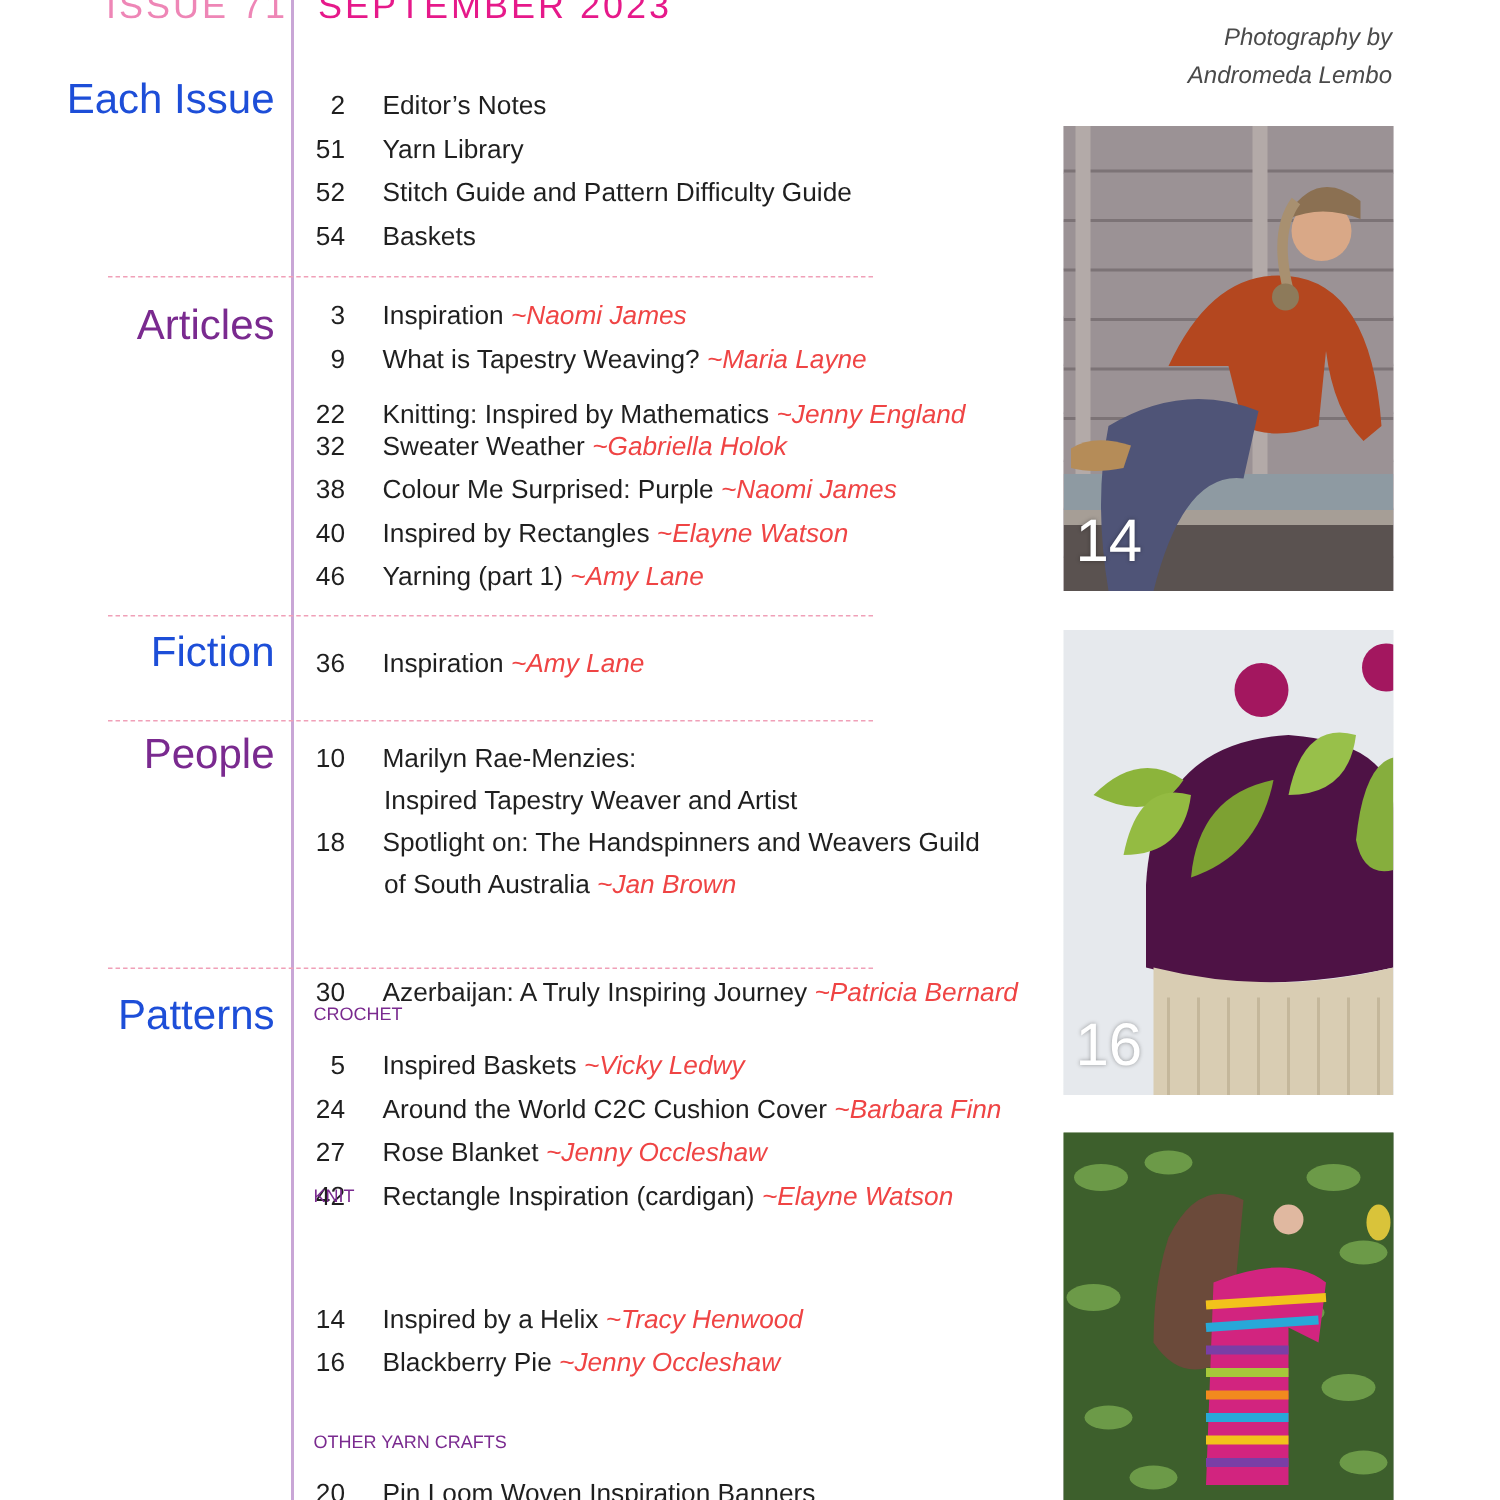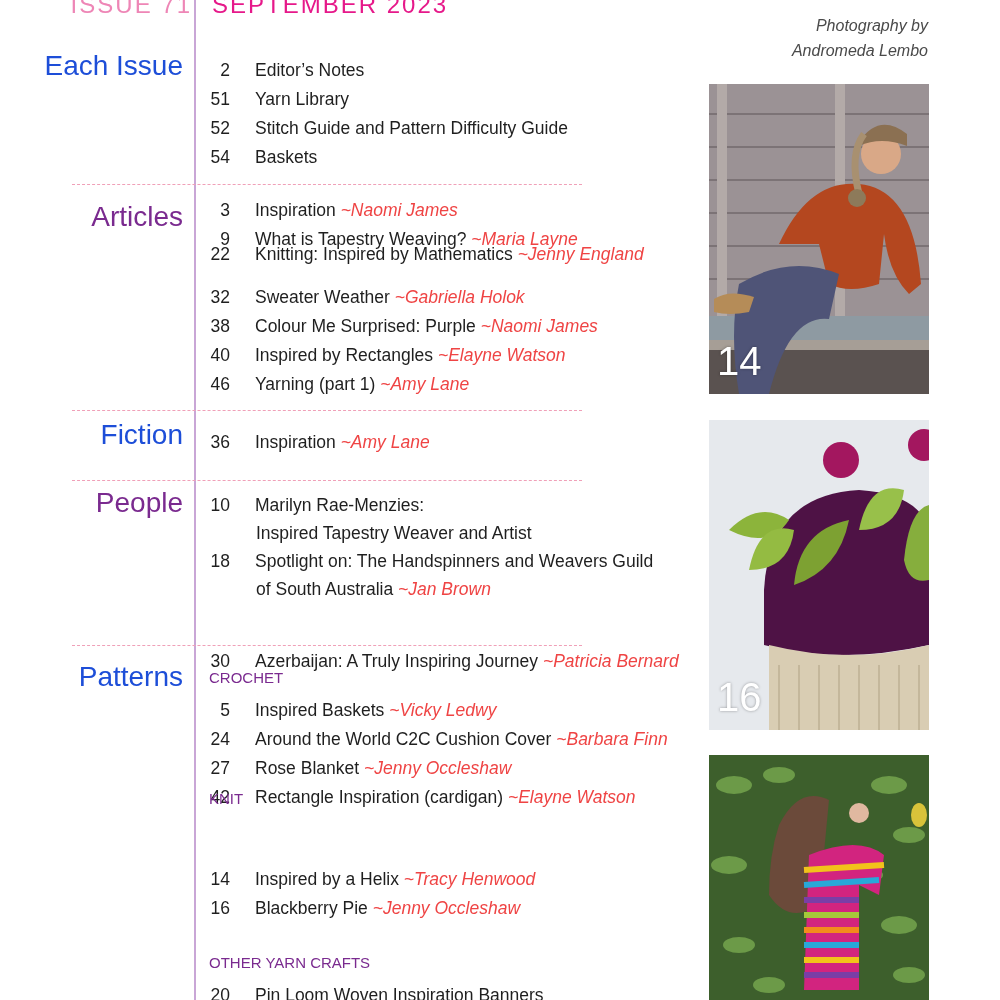--- a/index.html
+++ b/index.html
@@ -15,21 +15,21 @@
   .credit { position: absolute; right: 72px; top: 13px; text-align: right; font-style: italic; font-size: 16px; line-height: 25px; color: #4a4a4a; font-family: "Liberation Sans", sans-serif; }
   .sec-title { position: absolute; right: 817px; font-size: 28px; white-space: nowrap; font-family: "Liberation Sans", sans-serif; }
   .pink { color: #1d4ed8; }
   .purple { color: #7a2a8f; }
   .divider { position: absolute; left: 72px; width: 510px; height: 0; border-top: 1.5px dashed #f0a0b8; }
   .row { position: absolute; left: 196px; height: 28px; font-size: 17.5px; white-space: nowrap; font-family: "Liberation Sans", sans-serif; line-height: 28px; }
   .pg { display: inline-block; width: 34px; text-align: right; color: #1f1f1f; }
   .ttl { display: inline-block; margin-left: 25px; color: #1f1f1f; }
   .auth { font-style: italic; color: #ef4444; }
   .cont { position: absolute; left: 256px; font-size: 17.5px; white-space: nowrap; font-family: "Liberation Sans", sans-serif; line-height: 28px; color: #1f1f1f; }
-  .subhead { position: absolute; left: 209px; font-size: 15px; color: #7a2a8f; white-space: nowrap; font-family: "Liberation Sans", sans-serif; }
+  .subhead { position: absolute; left: 209px; font-size: 12px; color: #7a2a8f; white-space: nowrap; font-family: "Liberation Sans", sans-serif; }
   .photo { position: absolute; left: 709px; width: 220px; overflow: hidden; }
   .photo .num { position: absolute; left: 8px; bottom: 10px; font-size: 40px; color: #ffffff; font-family: "Liberation Sans", sans-serif; text-shadow: 0 0 3px rgba(0,0,0,0.35); }
   .p1 { top: 84px; height: 310px;
     background:
       linear-gradient(180deg, rgba(0,0,0,0) 0%, rgba(0,0,0,0) 100%),
       repeating-linear-gradient(180deg, #9a9194 0px, #a39b9d 30px, #7f7679 32px);
   }
   .p2 { top: 420px; height: 310px; background: linear-gradient(180deg, #e9ecef 0%, #e3e6ea 100%); }
   .p3 { top: 755px; height: 245px; background: radial-gradient(circle at 30% 30%, #5f8a3e 0%, #2e4a22 70%); }
 </style>
@@ -50,21 +50,21 @@
 <div class="row" style="top:56px;"><span class="pg">2</span><span class="ttl">Editor’s Notes</span></div>
 <div class="row" style="top:85px;"><span class="pg">51</span><span class="ttl">Yarn Library</span></div>
 <div class="row" style="top:114px;"><span class="pg">52</span><span class="ttl">Stitch Guide and Pattern Difficulty Guide</span></div>
 <div class="row" style="top:143px;"><span class="pg">54</span><span class="ttl">Baskets</span></div>
 
 <div class="divider" style="top:184px;"></div>
 
 <div class="sec-title purple" style="top:201px;">Articles</div>
 <div class="row" style="top:196px;"><span class="pg">3</span><span class="ttl"><span>Inspiration</span> <span class="auth">~Naomi James</span></span></div>
 <div class="row" style="top:225px;"><span class="pg">9</span><span class="ttl"><span>What is Tapestry Weaving?</span> <span class="auth">~Maria Layne</span></span></div>
-<div class="row" style="top:240px;"><span class="pg">22</span><span class="ttl"><span>Knitting: Inspired by Mathematics</span> <span class="auth">~Jenny England</span></span></div>
+<div class="row" style="top:262px;"><span class="pg">22</span><span class="ttl"><span>Knitting: Inspired by Mathematics</span> <span class="auth">~Jenny England</span></span></div>
 <div class="row" style="top:283px;"><span class="pg">32</span><span class="ttl"><span>Sweater Weather</span> <span class="auth">~Gabriella Holok</span></span></div>
 <div class="row" style="top:312px;"><span class="pg">38</span><span class="ttl"><span>Colour Me Surprised: Purple</span> <span class="auth">~Naomi James</span></span></div>
 <div class="row" style="top:341px;"><span class="pg">40</span><span class="ttl"><span>Inspired by Rectangles</span> <span class="auth">~Elayne Watson</span></span></div>
 <div class="row" style="top:370px;"><span class="pg">46</span><span class="ttl"><span>Yarning (part 1)</span> <span class="auth">~Amy Lane</span></span></div>
 
 <div class="divider" style="top:410px;"></div>
 
 <div class="sec-title pink" style="top:419px;text-align:right;">Fiction</div>
 <div class="row" style="top:428px;"><span class="pg">36</span><span class="ttl"><span>Inspiration</span> <span class="auth">~Amy Lane</span></span></div>
 

